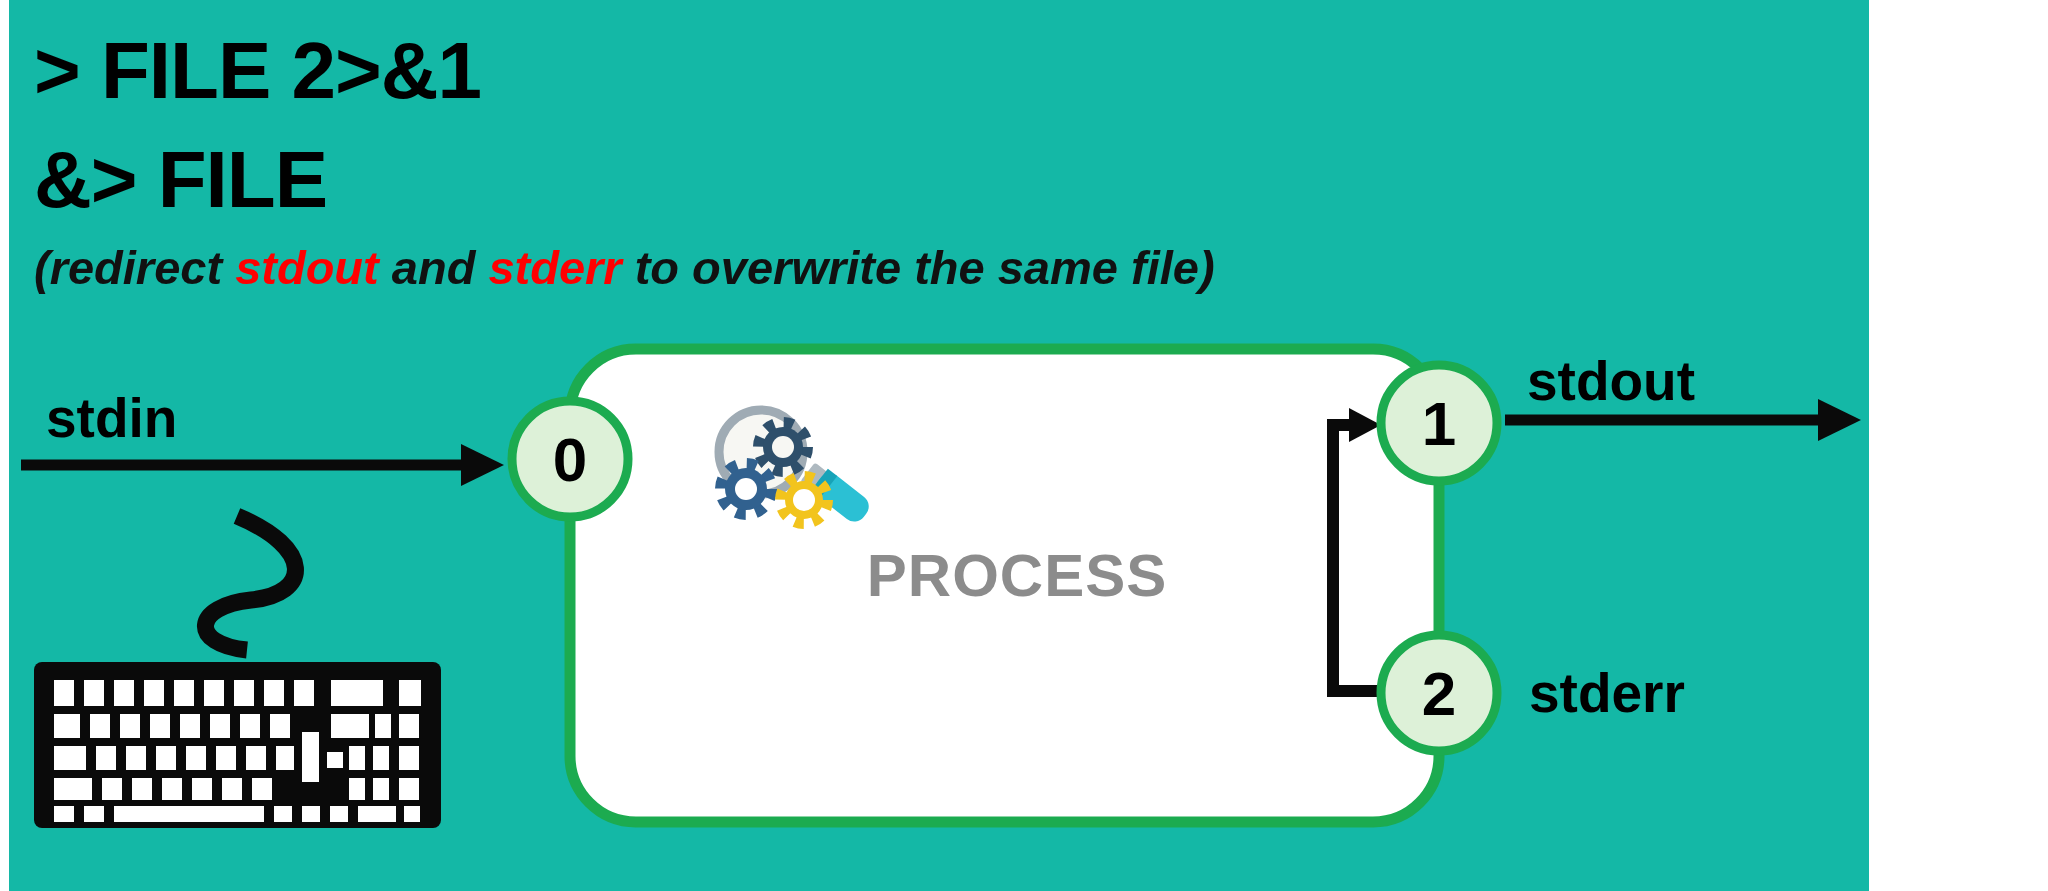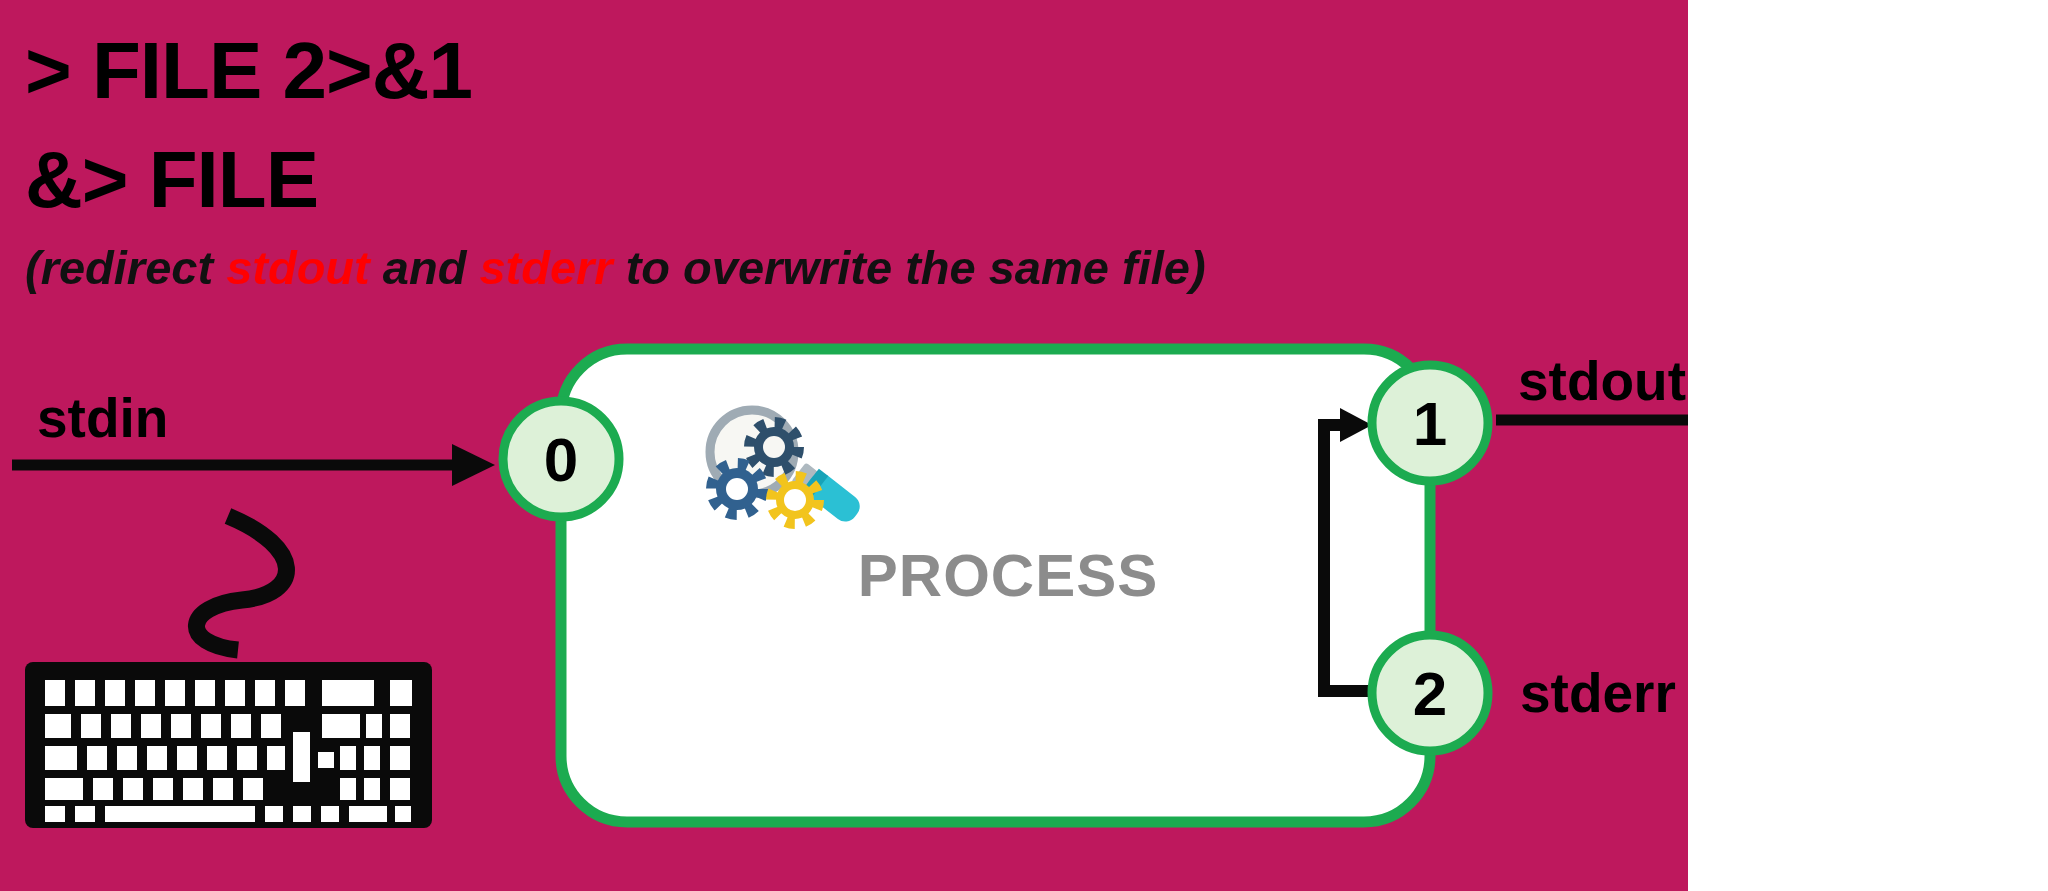--- a/index.html
+++ b/index.html
@@ -1,17 +1,17 @@
 <!DOCTYPE html>
 <html><head>
 <meta charset="utf-8">
 <style>
   html,body{margin:0;padding:0;background:#ffffff;}
-  .stage{position:relative;width:1688px;height:891px;background:#be185d;overflow:hidden;
-         font-family:"Liberation Sans", sans-serif;}
+  .stage{position:relative;width:1860px;height:891px;background:#14b8a6;overflow:hidden;
+         font-family:"Liberation Sans", sans-serif;margin-left:9px;}
   svg{position:absolute;left:0;top:0;}
   text{font-family:"Liberation Sans", sans-serif;}
   .title{font-weight:bold;font-size:80px;fill:#000000;letter-spacing:-1px;}
   .subtitle{font-weight:bold;font-style:italic;font-size:47px;}
   .streamlabel{font-weight:bold;font-size:55px;fill:#000000;}
   .fdnum{font-weight:bold;font-size:62px;fill:#000000;text-anchor:middle;}
   .processlabel{font-weight:bold;font-size:60px;text-anchor:middle;letter-spacing:1px;}
 </style>
 </head>
 <body>

